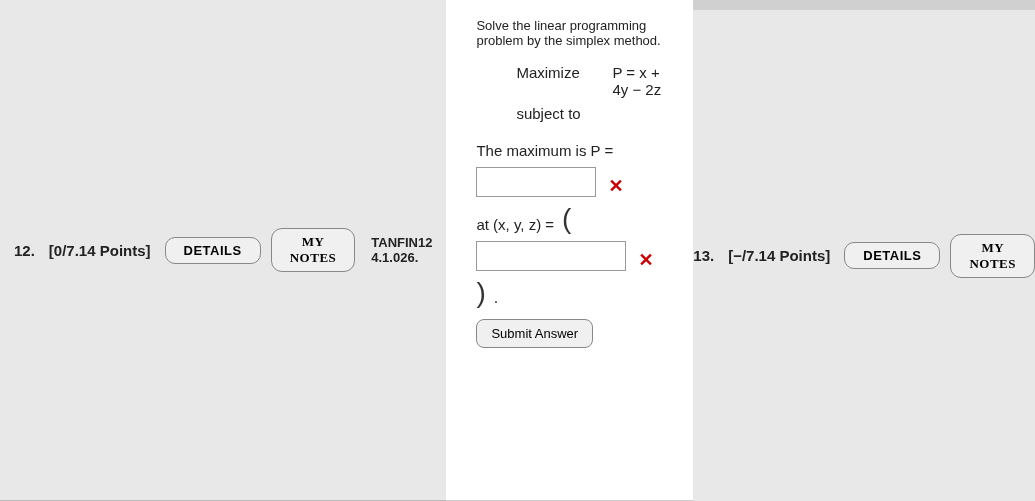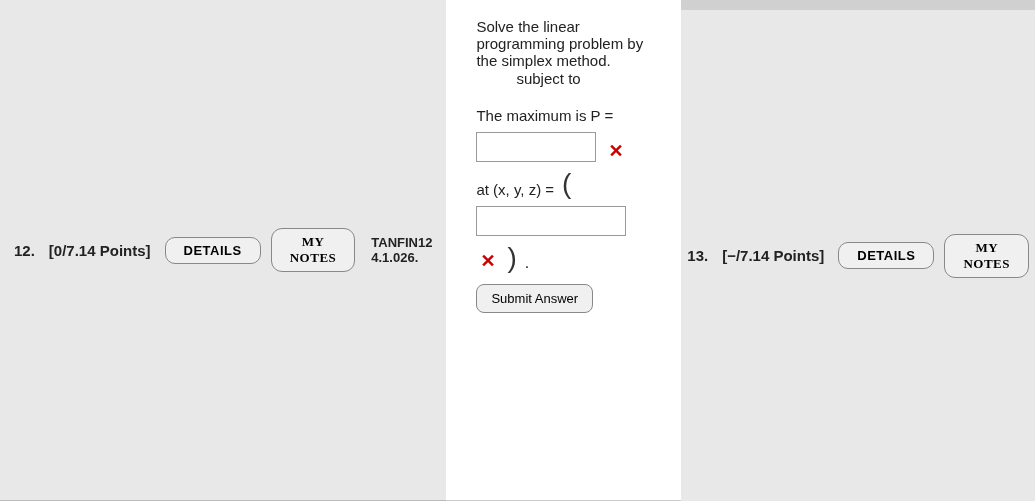--- a/index.html
+++ b/index.html
@@ -62,21 +62,22 @@
 
     
     .content-area {
       background: #fff;
       margin: 0;
       padding: 18px 30px 18px 30px;
       border-bottom: 1px solid #ccc;
     }
 
     .problem-statement {
-      font-size: 15px;
+      font-size: 13px;
+      margin-bottom: 16px;
     }
 
     .math-block {
       margin-left: 40px;
       margin-bottom: 8px;
     }
 
     .maximize-row {
       display: flex;
       align-items: baseline;
@@ -186,21 +187,21 @@
       font-size: 13px;
       cursor: pointer;
       border-radius: 8px;
     }
 
     
     .question-row-13 {
       display: flex;
       align-items: center;
       background: #e8e8e8;
-      padding: 10px 6px;
+      padding: 10px 0;
       gap: 10px;
       margin-top: 10px;
     }
 
     .gray-bg {
       background: #d0d0d0;
       height: 20px;
     }
 
     .dot {
@@ -218,20 +219,24 @@
     <button class="btn-details">DETAILS</button>
     <button class="btn-mynotes">MY NOTES</button>
     <span class="question-ref">TANFIN12 4.1.026.</span>
   </div>
 
   <div class="content-area">
 
     <div class="problem-statement">Solve the linear programming problem by the simplex method.</div>
 
     <div class="math-block">
+      <div class="maximize-row">
+        <span class="maximize-label">Maximize</span>
+        <span class="math-expression">P = x + 4y − 2z</span>
+      </div>
 
       <div class="subject-block">
         <span class="subject-label">subject to</span>
       </div>
     </div>
 
     <div class="answer-row">
       <span class="answer-label">The maximum is P =</span>
       <input class="answer-input" type="text" style="">
       <span class="x-mark">✕</span>

